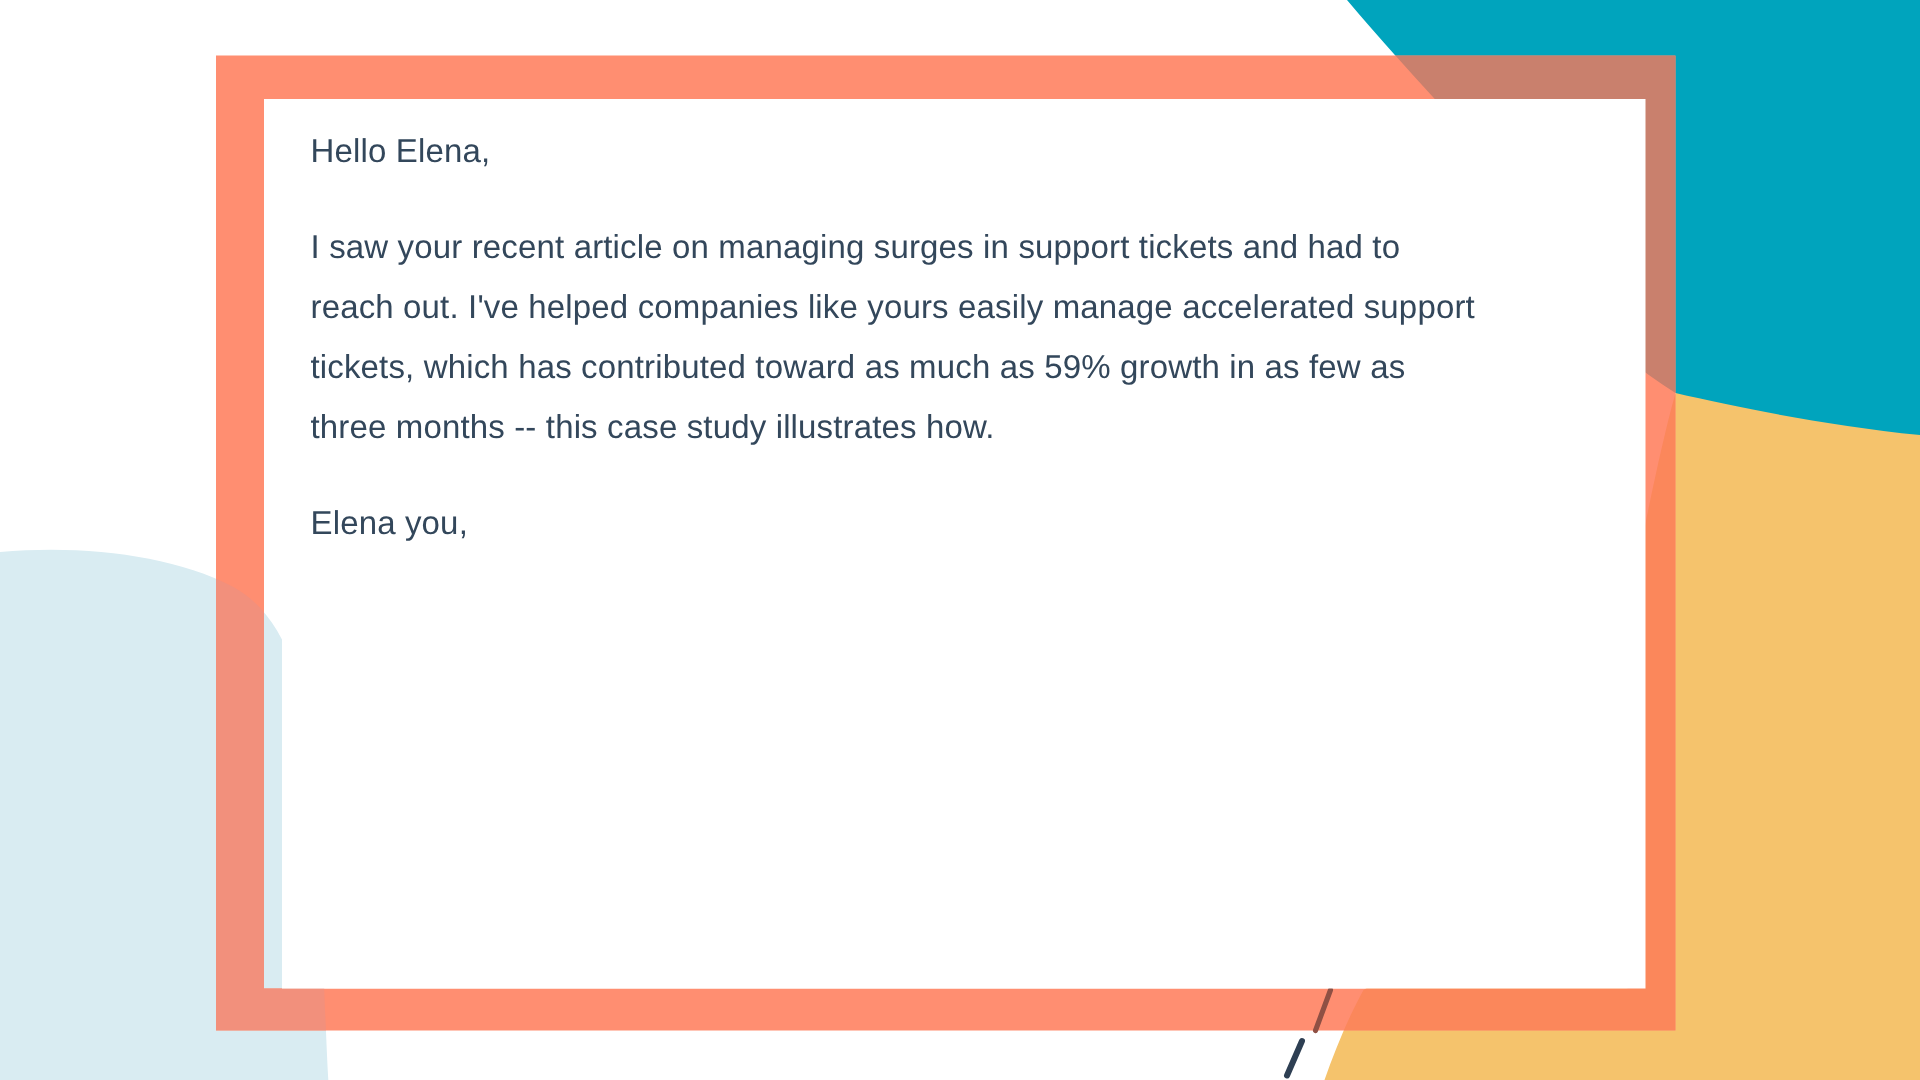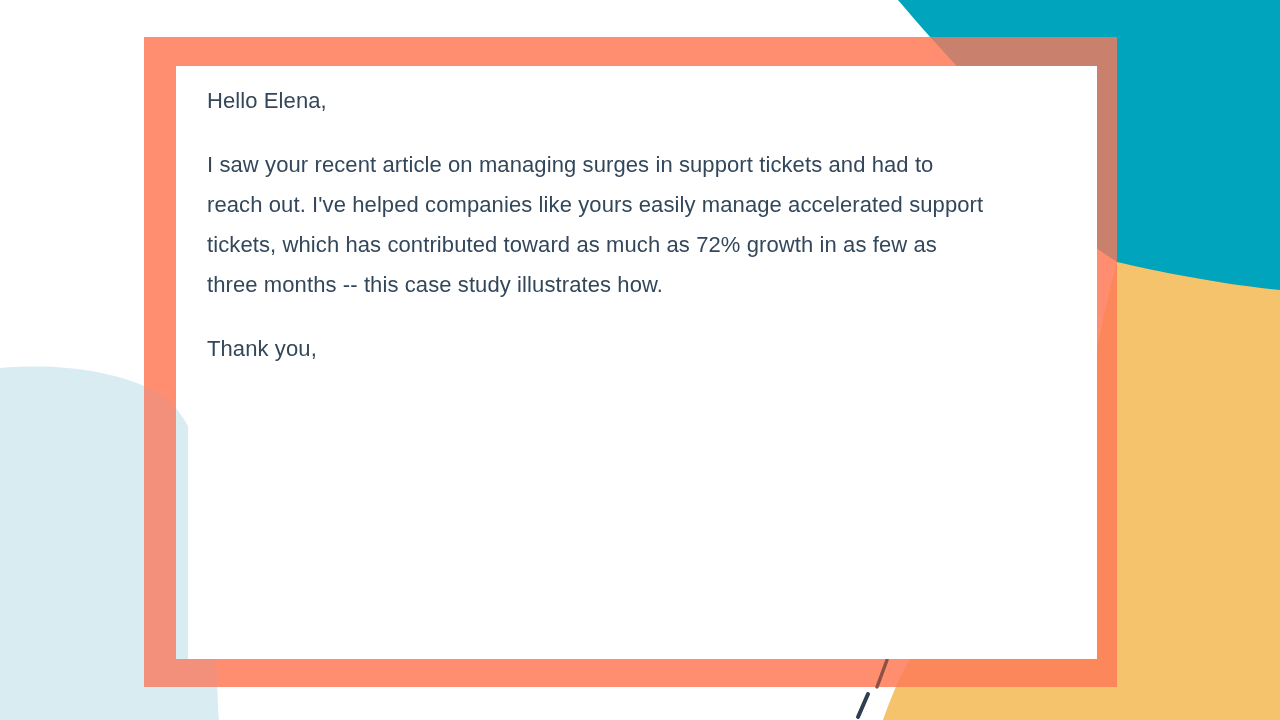--- a/index.html
+++ b/index.html
@@ -62,16 +62,16 @@
   </g>
 
   <path class="s-brick" d="M887 660 L877 687"></path>
   <path class="s-dark" d="M868 694 L858 717"></path>
 </svg>
 
 <div class="email-card">
   <p>Hello Elena,</p>
   <p>I saw your recent article on managing surges in support tickets and had to
 reach out. I've helped companies like yours easily manage accelerated support
-tickets, which has contributed toward as much as 72% growth in as few as
+tickets, which has contributed toward as much as 59% growth in as few as
 three months -- this case study illustrates how.</p>
-  <p>Thank you,</p>
+  <p>Elena you,</p>
 </div>
 
 </body></html>

